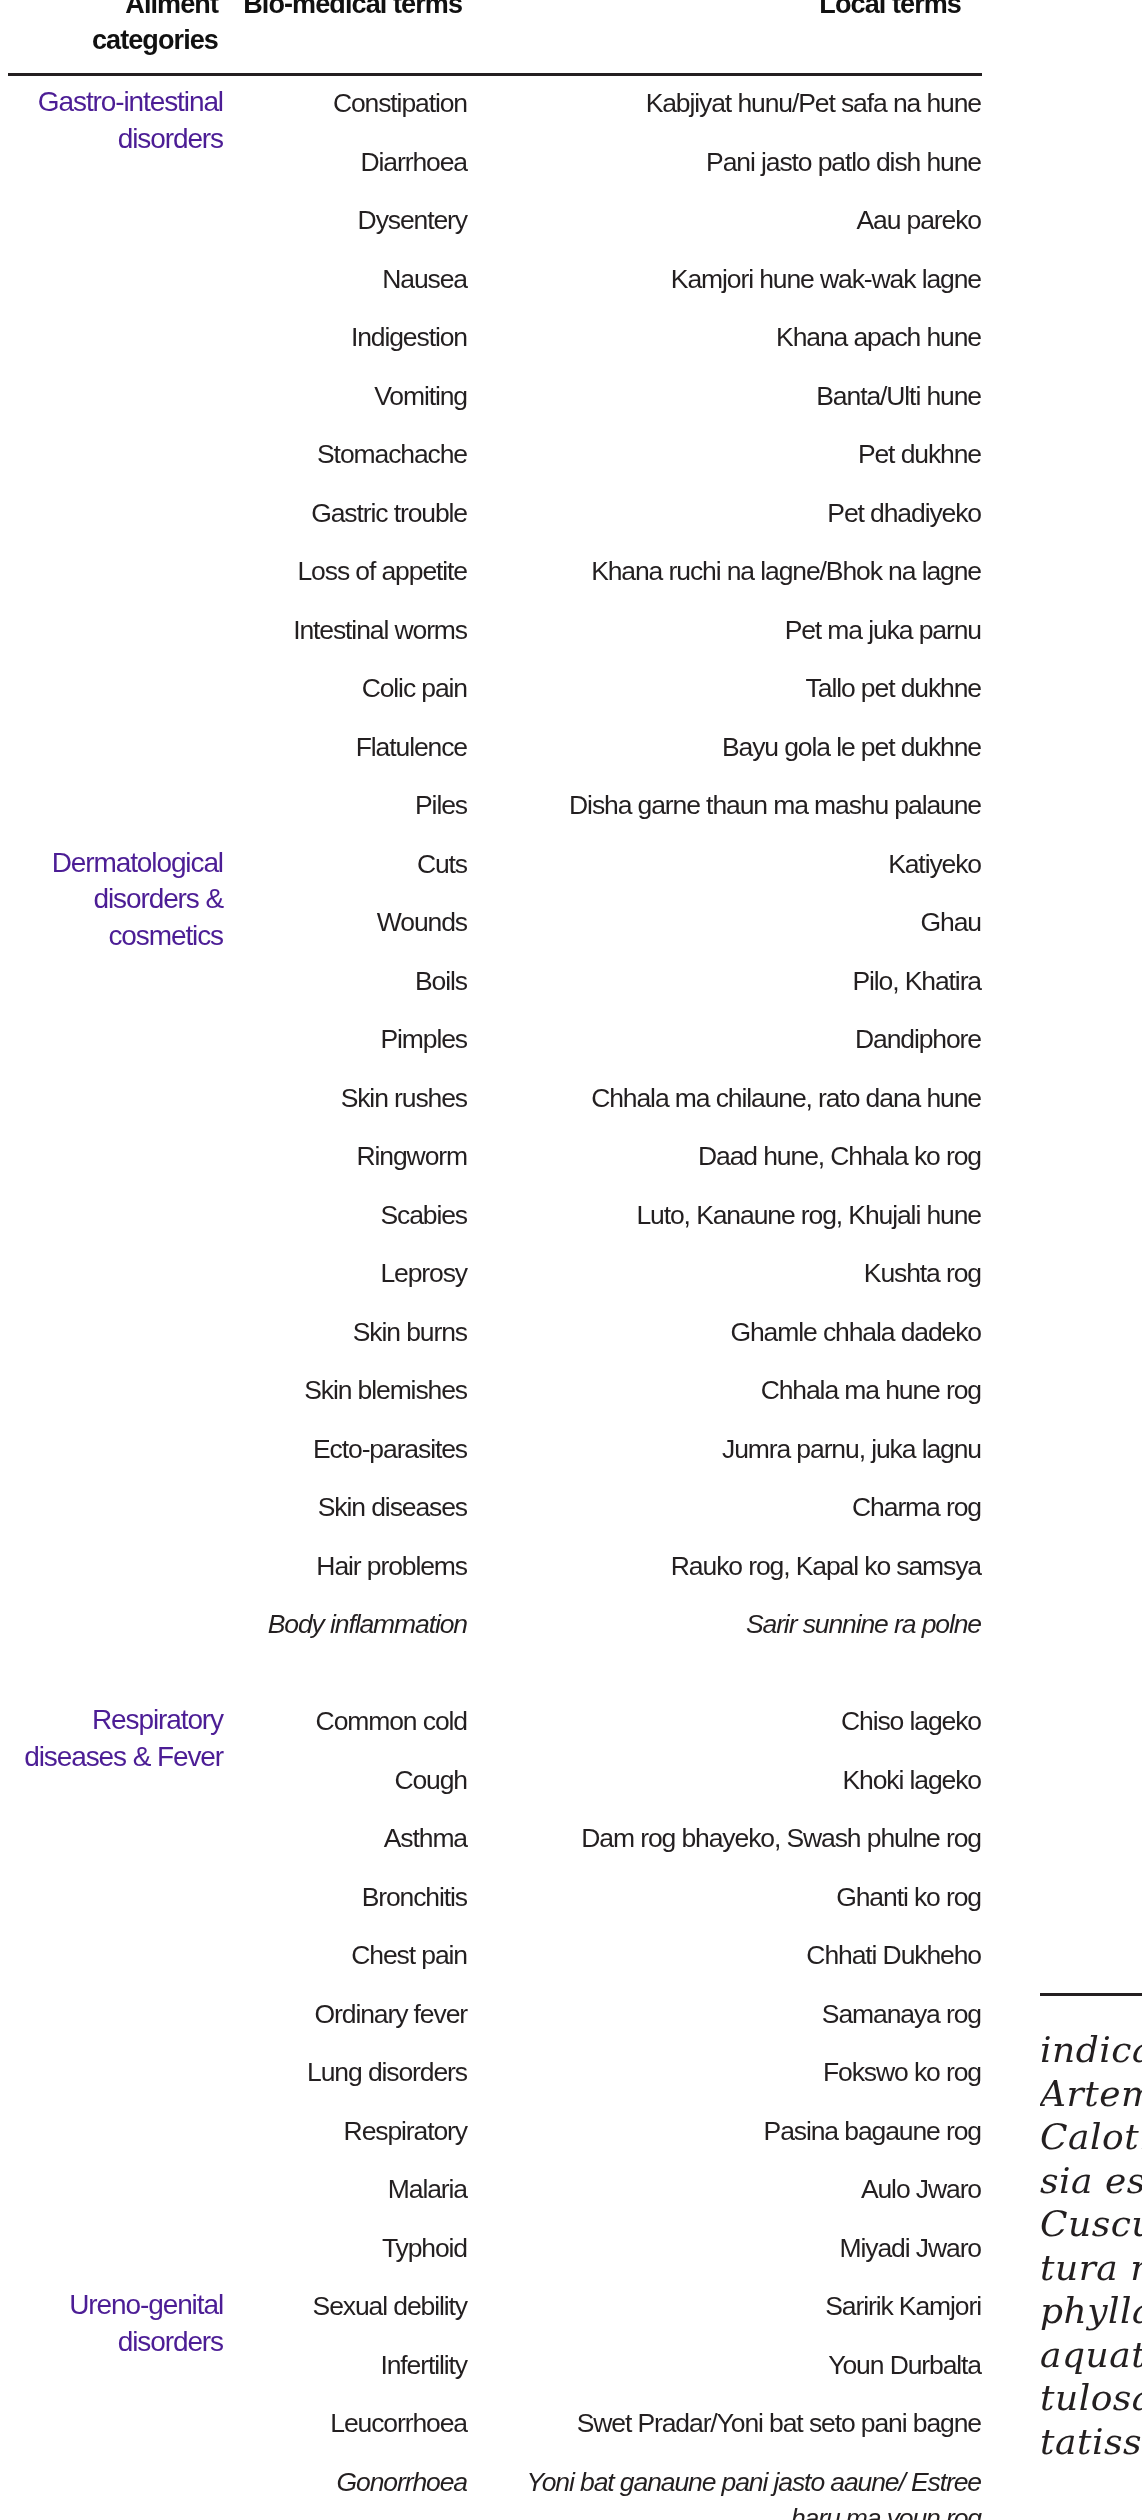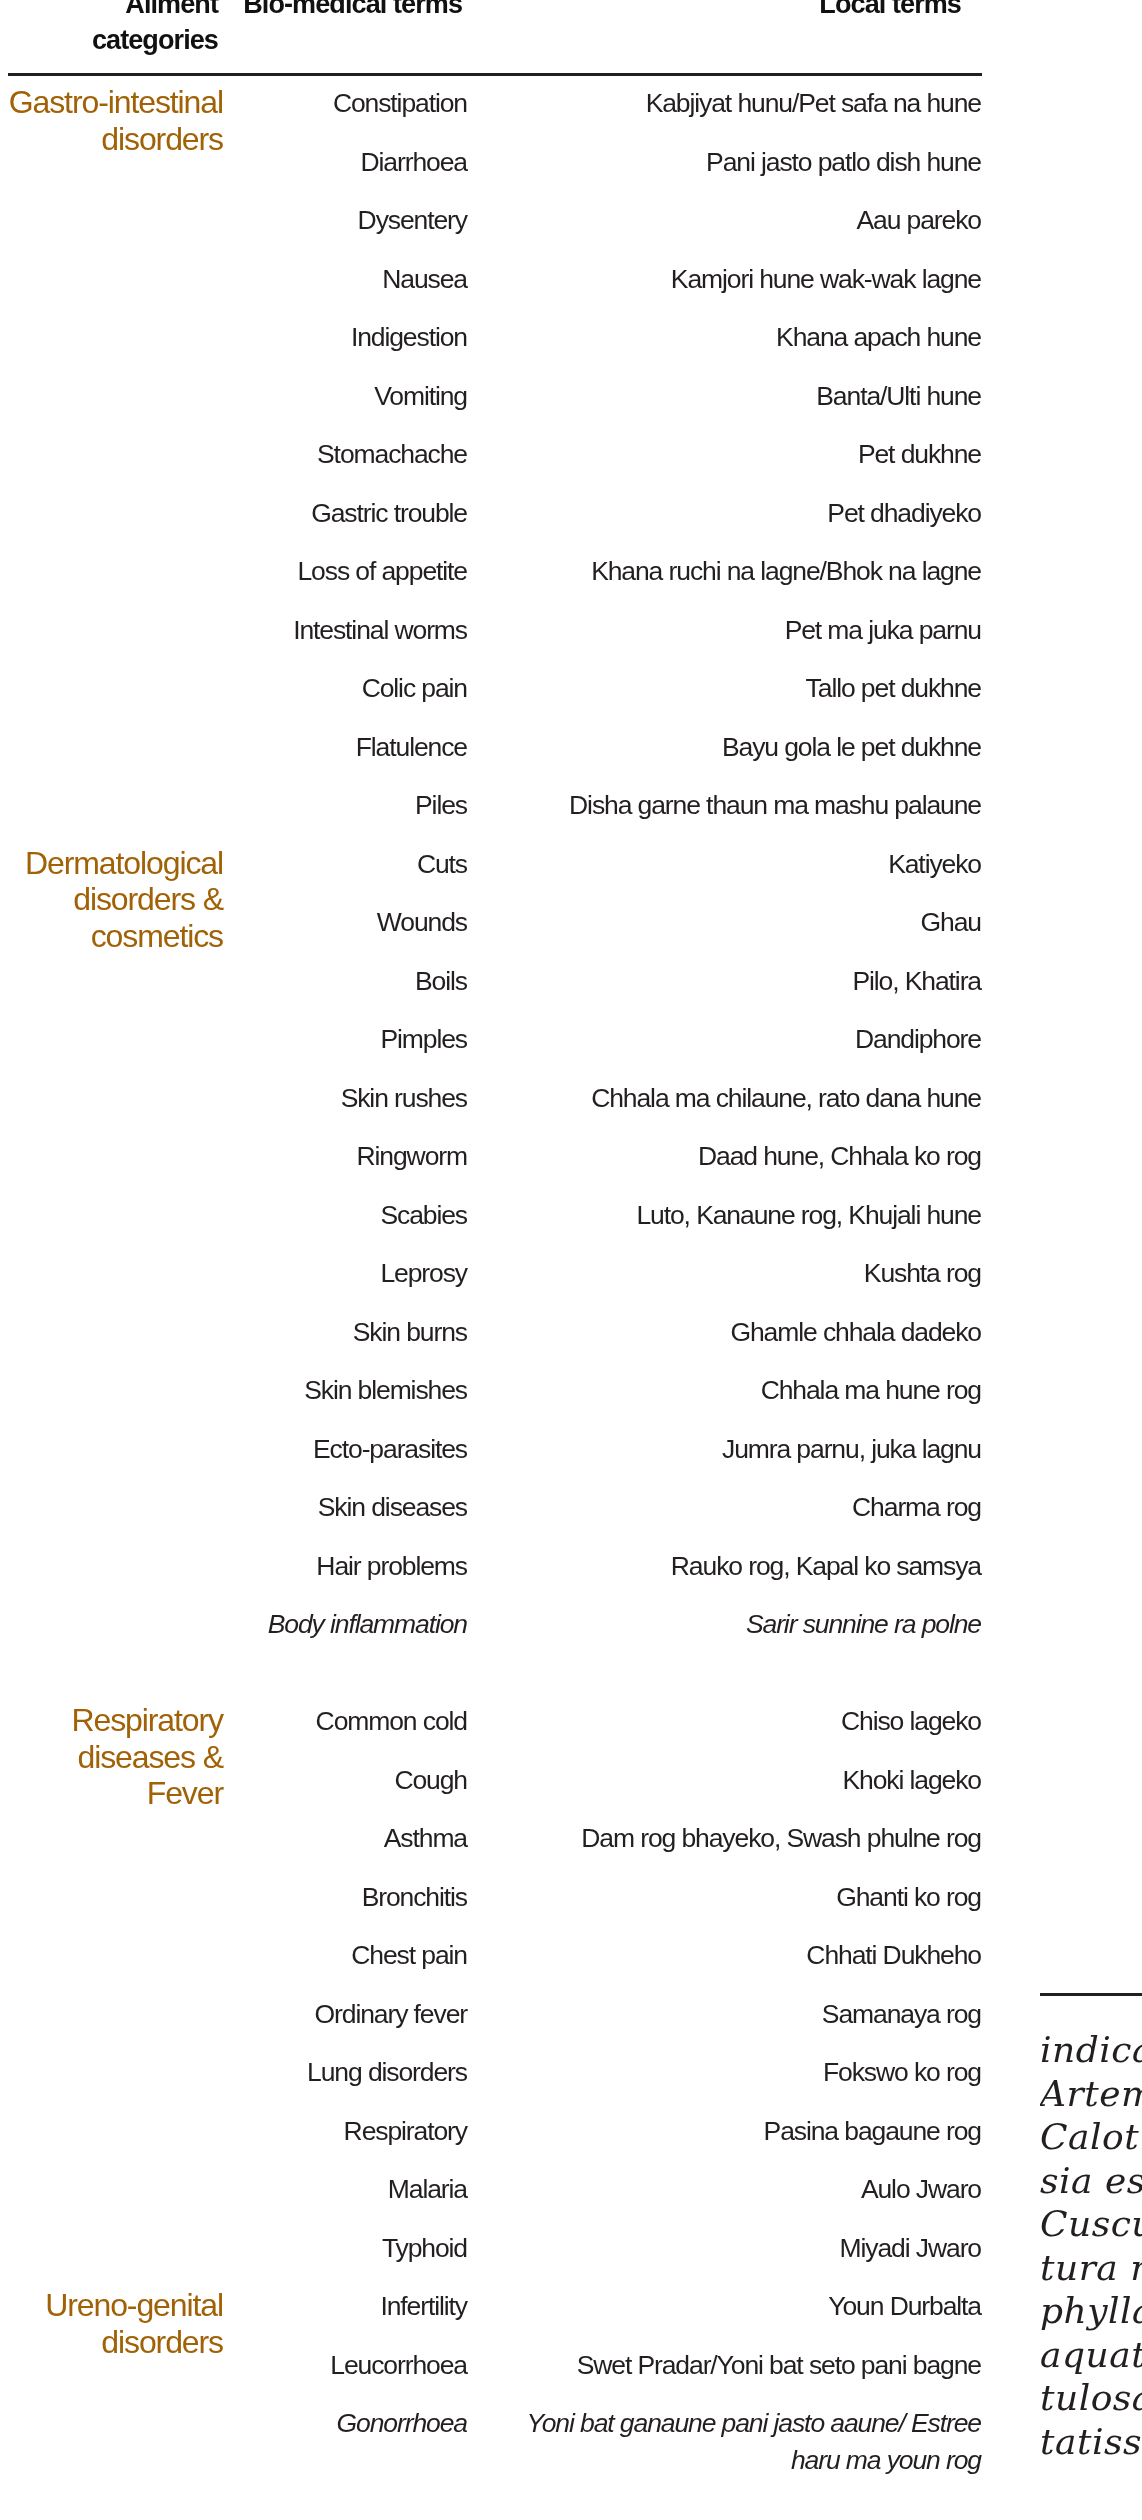--- a/index.html
+++ b/index.html
@@ -20,22 +20,22 @@
   .th.c1 { left: 8px; width: 210px; }
   .th.c2 { left: 232px; width: 230px; }
   .th.c3 { left: 481px; width: 480px; }
   .header-rule { position: absolute; left: 8px; top: 73px; width: 974px; height: 3px; background: #231f20; }
 
   
   .tbody { position: absolute; left: 0; top: 80px; width: 982px; }
   .group { position: relative; }
   .cat {
     position: absolute; left: 8px; top: 4px; width: 215px;
-    font-size: 32px; line-height: 36.5px; font-weight: 300;
-    letter-spacing: -1.1px; color: #a16207;
+    font-size: 28px; line-height: 36.5px; font-weight: 300;
+    letter-spacing: -1.1px; color: #4c1d95;
     font-family: "Liberation Sans", sans-serif;
   }
   .row { position: relative; height: 58.5px; padding-left: 8px; }
   .row.tall { height: 97px; font-style: italic; }
   .cell {
     position: absolute; top: 5px;
     font-size: 26.5px; line-height: 36.5px; letter-spacing: -1.1px;
     color: #231f20; font-family: "Liberation Sans", sans-serif;
   }
   .cell.bio { left: 232px; width: 235px; }
@@ -222,20 +222,24 @@
           <div class="cell bio">Malaria</div>
           <div class="cell loc">Aulo Jwaro</div>
         </div>
         <div class="row">
           <div class="cell bio">Typhoid</div>
           <div class="cell loc">Miyadi Jwaro</div>
         </div>
       </div>
       <div class="group">
         <div class="cat">Ureno-genital disorders</div>
+        <div class="row">
+          <div class="cell bio">Sexual debility</div>
+          <div class="cell loc">Saririk Kamjori</div>
+        </div>
         <div class="row">
           <div class="cell bio">Infertility</div>
           <div class="cell loc">Youn Durbalta</div>
         </div>
         <div class="row">
           <div class="cell bio">Leucorrhoea</div>
           <div class="cell loc">Swet Pradar/Yoni bat seto pani bagne</div>
         </div>
         <div class="row tall">
           <div class="cell bio">Gonorrhoea</div>

